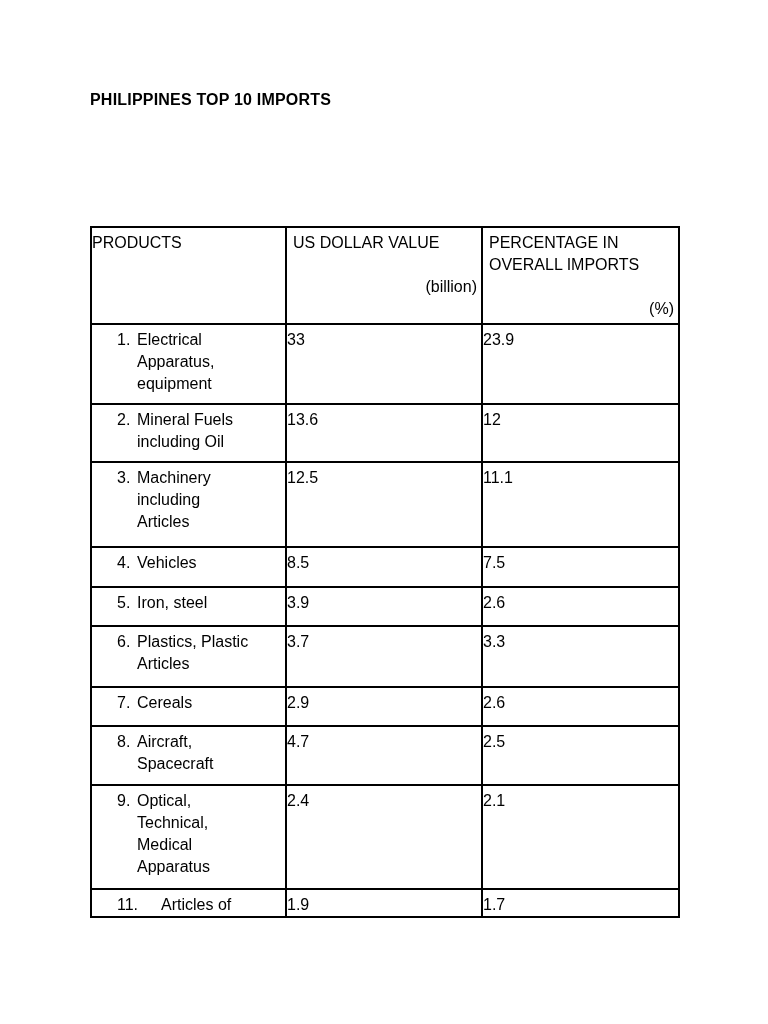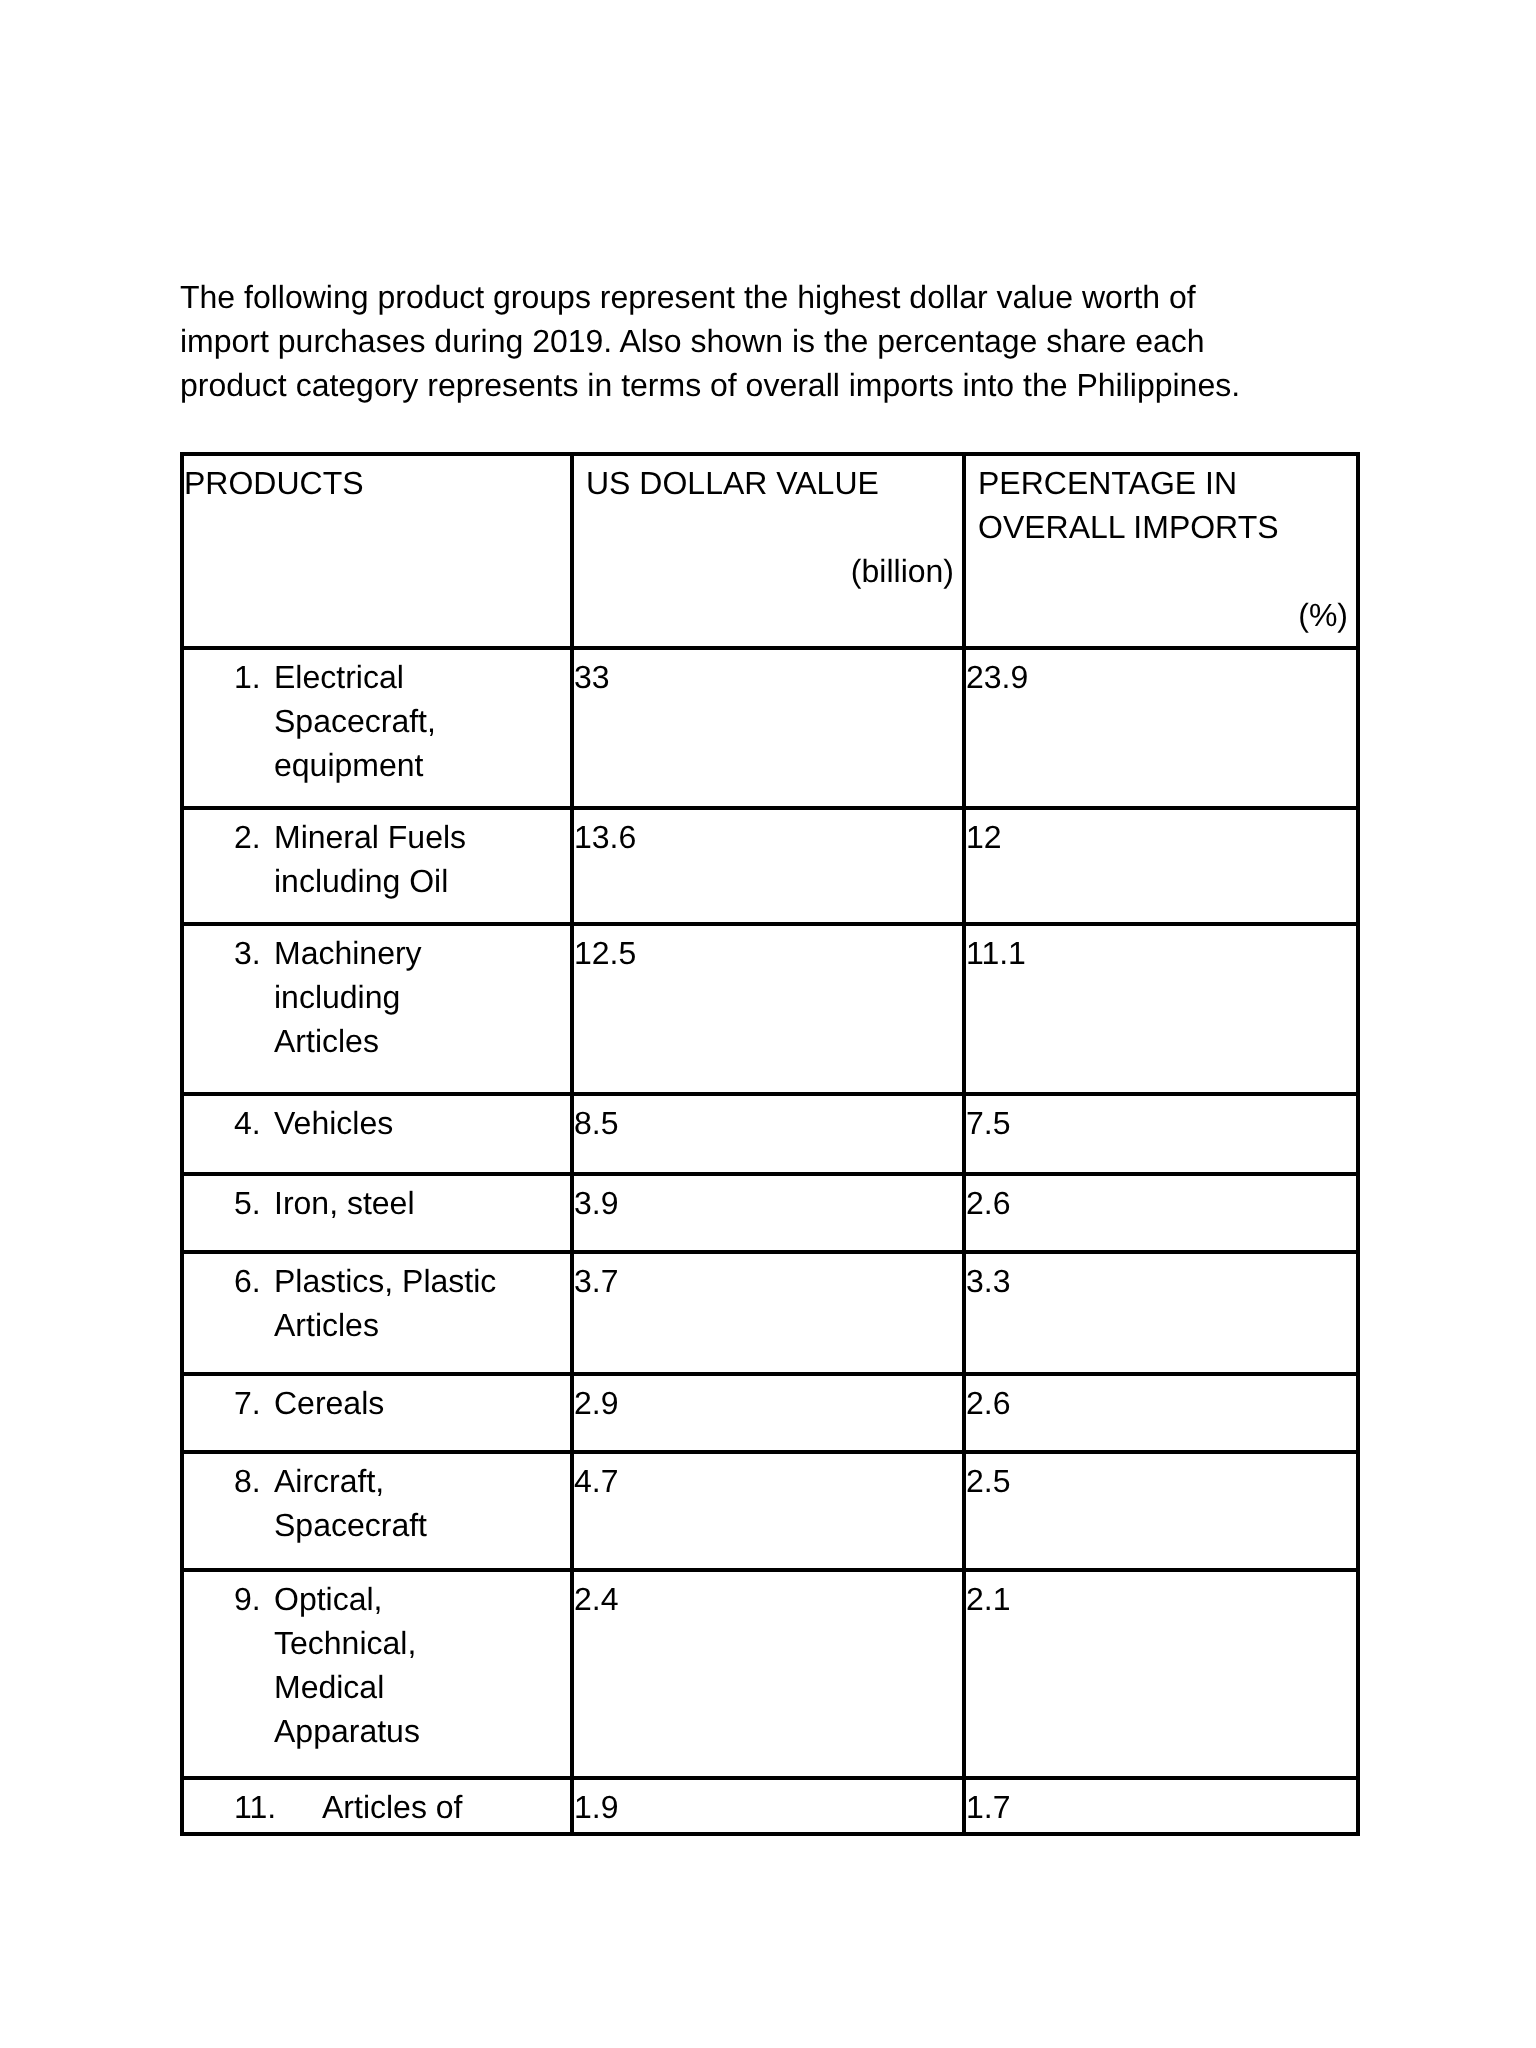--- a/index.html
+++ b/index.html
@@ -58,24 +58,22 @@
   .num { flex: none; width: 20px; margin-left: 25px; }
   .prod-name { white-space: pre-line; }
   .prod.tab .prod-name { margin-left: 24px; }
   .val-cell { text-align: center; }
 </style>
 </head>
 <body>
 
 <div class="page">
 
-
-  <div class="intro">The following product groups represent the highest dollar value worth of
-import purchases during 2019. Also shown is the percentage share each
-product category represents in terms of overall imports into the Philippines.</div>
+  <div class="doc-title">PHILIPPINES TOP 10 IMPORTS</div>
+
 
   <table class="imports">
     <colgroup>
         <col class="c1">
         <col class="c2">
         <col class="c3">
       </colgroup>
 
     <tbody>
         <tr style="height:97px">
@@ -89,21 +87,21 @@
 OVERALL IMPORTS</div>
         <div class="hdr-unit">(%)</div>
       </th>
     </tr>
 
     <tr style="height:80px">
       <td>
             <div class="prod">
         <span class="num">1.</span>
         <span class="prod-name">Electrical
-Spacecraft,
+Apparatus,
 equipment</span>
       </div>
           </td>
       <td class="val-cell">33</td>
       <td class="val-cell">23.9</td>
     </tr>
 
     <tr style="height:58px">
       <td>
             <div class="prod">

